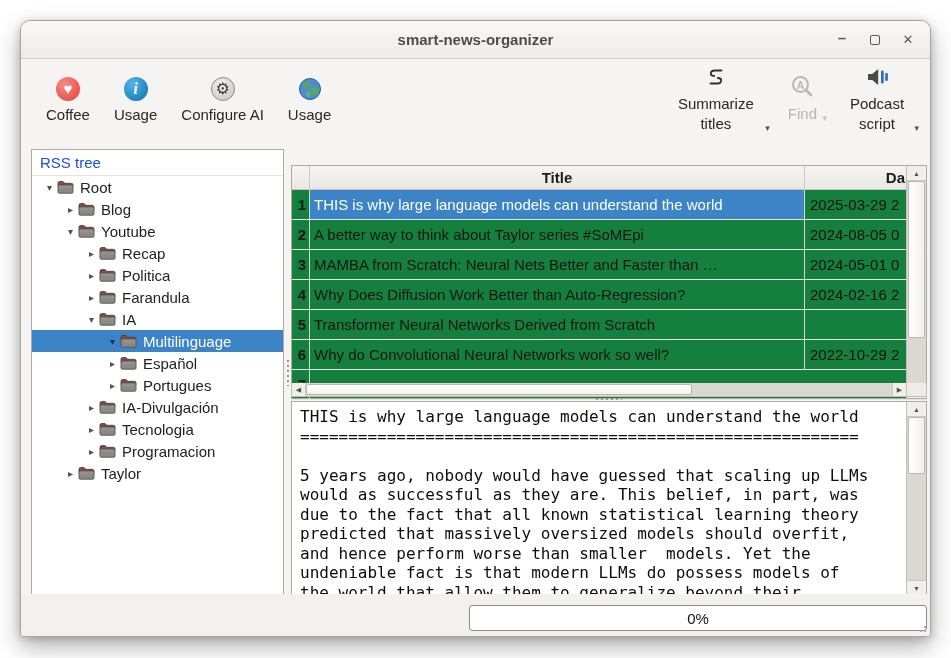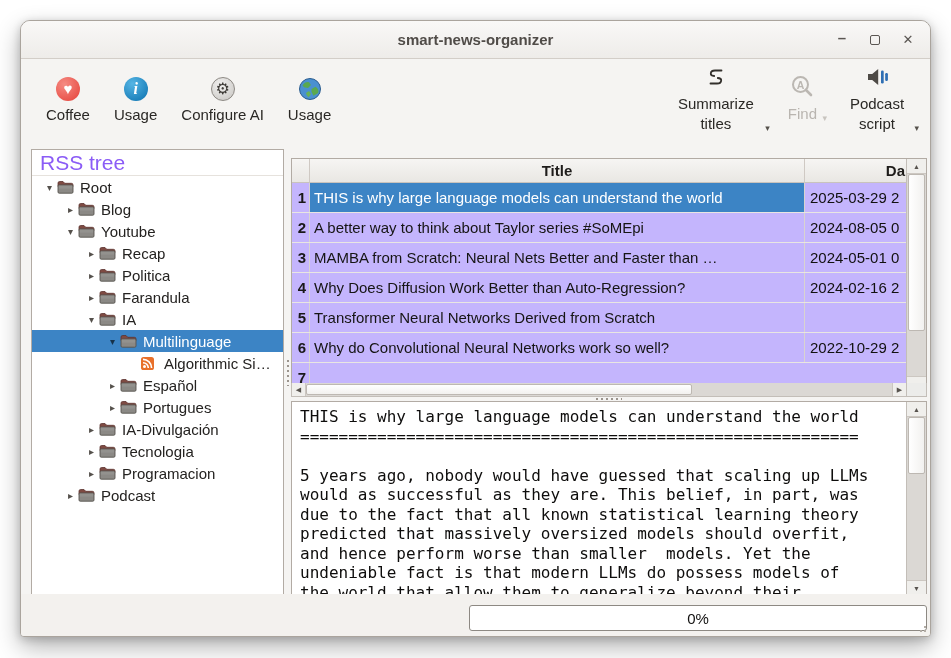--- a/index.html
+++ b/index.html
@@ -40,21 +40,21 @@
   .heart-bg{background:radial-gradient(circle at 35% 30%,#f58b83,#e9534b 75%);}
   .heart-glyph{color:#fff;font-size:15px;line-height:1;padding-bottom:1px;}
   .info-bg{background:radial-gradient(circle at 35% 28%,#55b5e4,#1b7fba 78%);}
   .info-glyph{color:#fff;font-family:"Liberation Serif",serif;font-style:italic;font-weight:bold;font-size:16px;line-height:1;}
   .gear-bg{background:radial-gradient(circle at 40% 32%,#f2f1f0,#cfcdca 80%);border:1.5px solid #8d8984;}
   .gear-glyph{font-family:"DejaVu Sans",sans-serif;color:#3f3c38;font-size:16px;line-height:1;}
 
   
   .tree-pane{position:absolute;left:10px;top:128px;width:253px;height:447px;background:#fff;
     border:1px solid #b2aba4;overflow:hidden;}
-  .tree-head{height:26px;display:flex;align-items:center;padding-left:8px;font-size:21px;color:#8b5cf6;
+  .tree-head{height:26px;display:flex;align-items:center;padding-left:8px;font-size:15px;color:#1d4ed8;
     border-bottom:1px solid #e6e2dd;}
   .tree-row{height:22px;display:flex;align-items:center;font-size:15px;color:#242220;white-space:nowrap;}
   .tree-row .indent{flex:none;height:1px;}
   .tree-row .expander{flex:none;width:15px;text-align:center;font-size:10px;color:#55514c;}
   .tree-row .ticon{flex:none;width:18px;height:15px;margin-right:5px;display:flex;align-items:center;}
   .tree-row .tlabel{overflow:hidden;text-overflow:ellipsis;}
   .tree-row.sel{background:#3c84c5;}
   .tree-row.sel .tlabel{color:#fff;}
   .tree-row.sel .expander{color:#16324a;}
 
@@ -62,21 +62,21 @@
     align-items:center;justify-content:center;}
   .splitter-v .handle{width:2px;height:26px;
     background:repeating-linear-gradient(to bottom,#9b948d 0 2px,transparent 2px 5px);}
   .splitter-h{position:absolute;height:4px;display:flex;align-items:center;justify-content:center;}
   .splitter-h .handle{height:2px;width:26px;
     background:repeating-linear-gradient(to right,#9b948d 0 2px,transparent 2px 5px);}
 
   .content{position:absolute;left:270px;top:128px;width:636px;height:447px;}
 
   
-  .table{position:absolute;left:0;top:9px;width:636px;height:234px;background:#c4b5fd;
+  .table{position:absolute;left:0;top:16px;width:636px;height:234px;background:#15803d;
     border:1px solid #b2aba4;}
   .t-head{display:flex;height:24px;}
   .th{background:linear-gradient(#f6f5f3,#e9e7e3);border-right:1px solid #cfc9c3;
     border-bottom:1px solid #c9c3bd;font-size:15px;font-weight:bold;color:#1e1c1a;
     display:flex;align-items:center;}
   .th.gut{width:18px;}
   .th.titlecol{width:495px;justify-content:center;}
   .th.datecol{width:103px;justify-content:flex-end;padding-right:3px;border-right:none;overflow:hidden;}
   .trow{display:flex;height:30px;border-bottom:1px solid #e9e6e2;}
   .trow .gut{width:18px;flex:none;display:flex;align-items:center;justify-content:flex-end;
@@ -308,33 +308,20 @@
           <span class="ticon">
             <svg width="17" height="14" viewBox="0 0 17 14">
               <path d="M1 3.1 Q1 1.5 2.6 1.5 H6 L7.8 3.3 H14.4 Q16 3.3 16 4.9 V6.5 H1 Z" fill="#7e4a42" stroke="#5c342e" stroke-width="0.8"></path>
               <rect x="1" y="4.9" width="15" height="8.3" rx="1.2" fill="#8b8985" stroke="#57534e" stroke-width="0.9"></rect>
               <rect x="1.9" y="5.7" width="13.2" height="3" fill="#9a9894" opacity="0.6"></rect>
             </svg>
           </span>
           <span class="tlabel">Multilinguage</span>
         </div>
         <div class="tree-row">
-          <span class="indent" style="width: 94px;"></span>
-          <span class="expander"></span>
-          <span class="ticon">
-            <svg width="13" height="13" viewBox="0 0 13 13">
-              <rect width="13" height="13" rx="2.6" fill="#e8702a"></rect>
-              <circle cx="3.5" cy="9.6" r="1.5" fill="#fff"></circle>
-              <path d="M2 5.7 A5.3 5.3 0 0 1 7.3 11" stroke="#fff" stroke-width="1.6" fill="none"></path>
-              <path d="M2 2.4 A8.6 8.6 0 0 1 10.6 11" stroke="#fff" stroke-width="1.6" fill="none"></path>
-            </svg>
-          </span>
-          <span class="tlabel">Algorithmic Si…</span>
-        </div>
-        <div class="tree-row">
           <span class="indent" style="width: 73px;"></span>
           <span class="expander">▸</span>
           <span class="ticon">
             <svg width="17" height="14" viewBox="0 0 17 14">
               <path d="M1 3.1 Q1 1.5 2.6 1.5 H6 L7.8 3.3 H14.4 Q16 3.3 16 4.9 V6.5 H1 Z" fill="#7e4a42" stroke="#5c342e" stroke-width="0.8"></path>
               <rect x="1" y="4.9" width="15" height="8.3" rx="1.2" fill="#8b8985" stroke="#57534e" stroke-width="0.9"></rect>
               <rect x="1.9" y="5.7" width="13.2" height="3" fill="#9a9894" opacity="0.6"></rect>
             </svg>
           </span>
           <span class="tlabel">Español</span>
@@ -390,21 +377,21 @@
         <div class="tree-row">
           <span class="indent" style="width: 31px;"></span>
           <span class="expander">▸</span>
           <span class="ticon">
             <svg width="17" height="14" viewBox="0 0 17 14">
               <path d="M1 3.1 Q1 1.5 2.6 1.5 H6 L7.8 3.3 H14.4 Q16 3.3 16 4.9 V6.5 H1 Z" fill="#7e4a42" stroke="#5c342e" stroke-width="0.8"></path>
               <rect x="1" y="4.9" width="15" height="8.3" rx="1.2" fill="#8b8985" stroke="#57534e" stroke-width="0.9"></rect>
               <rect x="1.9" y="5.7" width="13.2" height="3" fill="#9a9894" opacity="0.6"></rect>
             </svg>
           </span>
-          <span class="tlabel">Podcast</span>
+          <span class="tlabel">Taylor</span>
         </div>
       </div>
   </div>
 
   <div class="splitter-v">
     <div class="handle"></div>
   </div>
 
   <div class="content">
 

